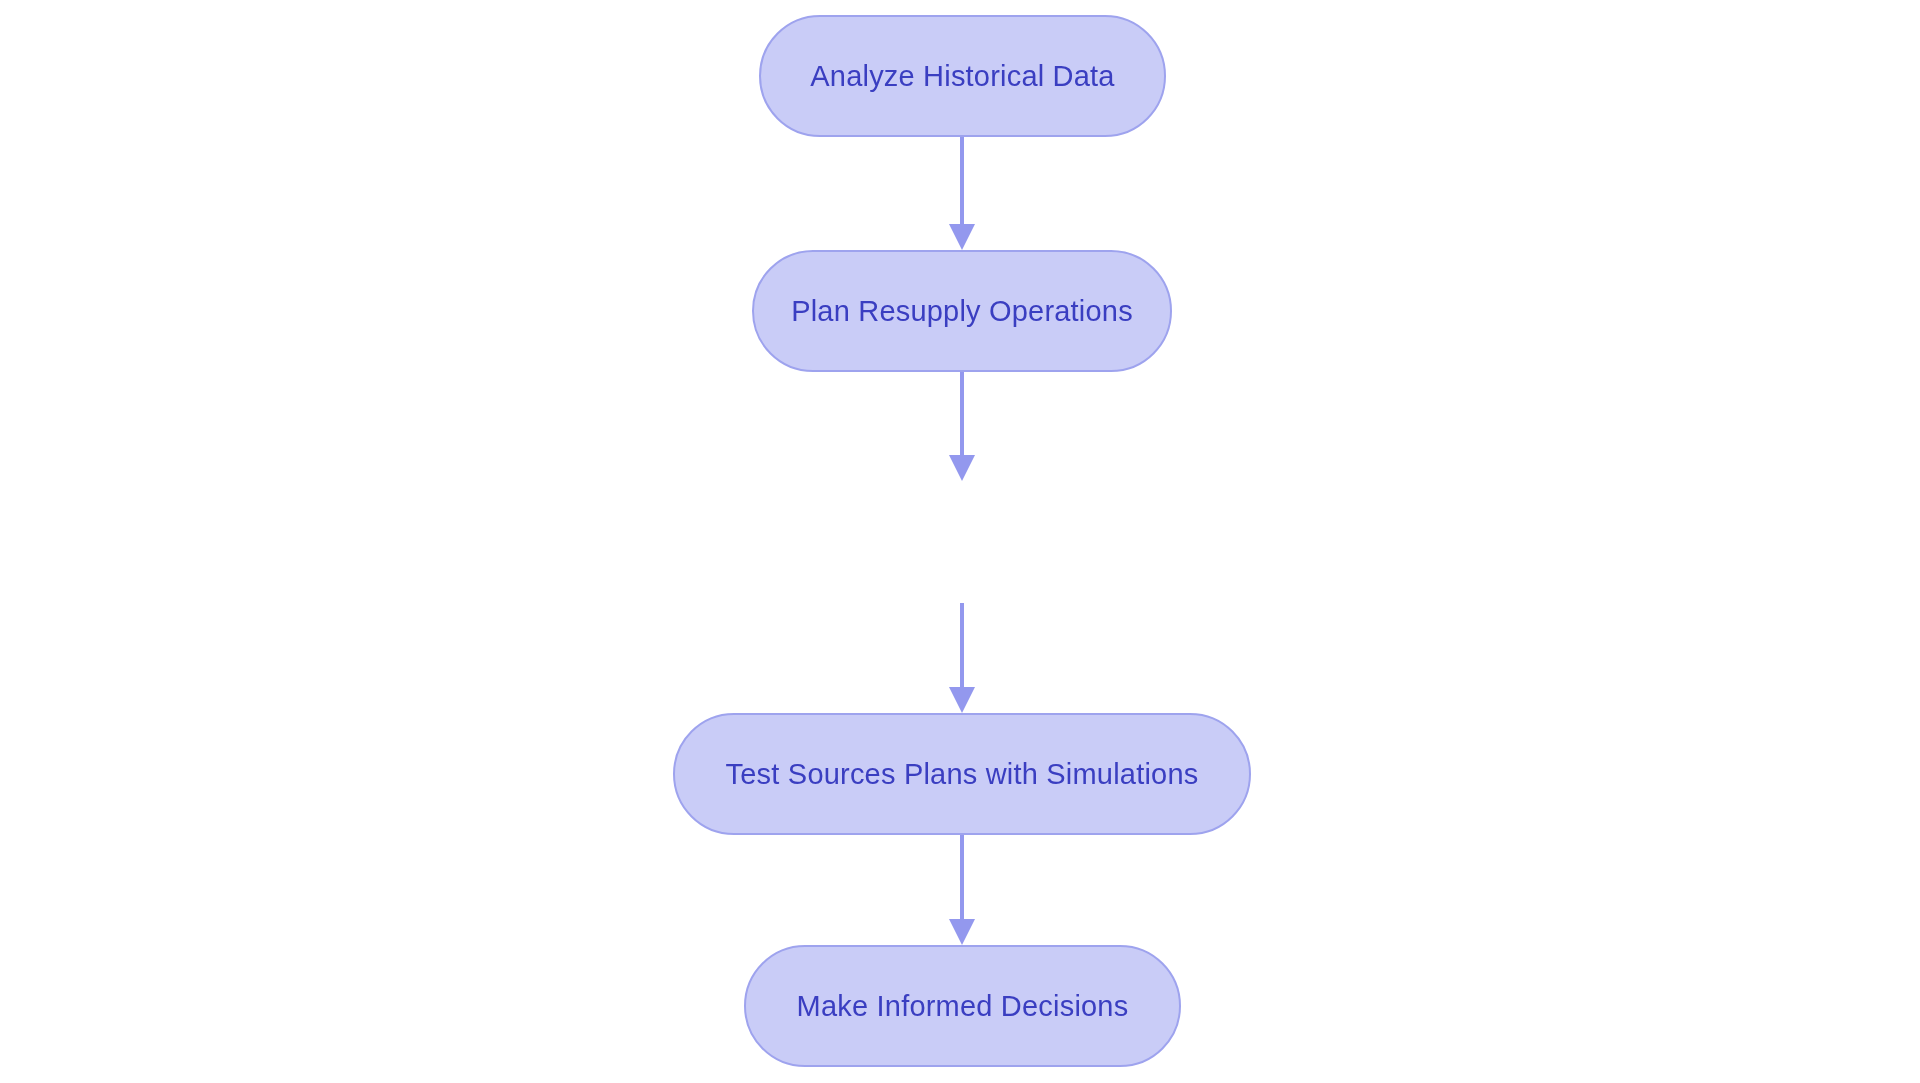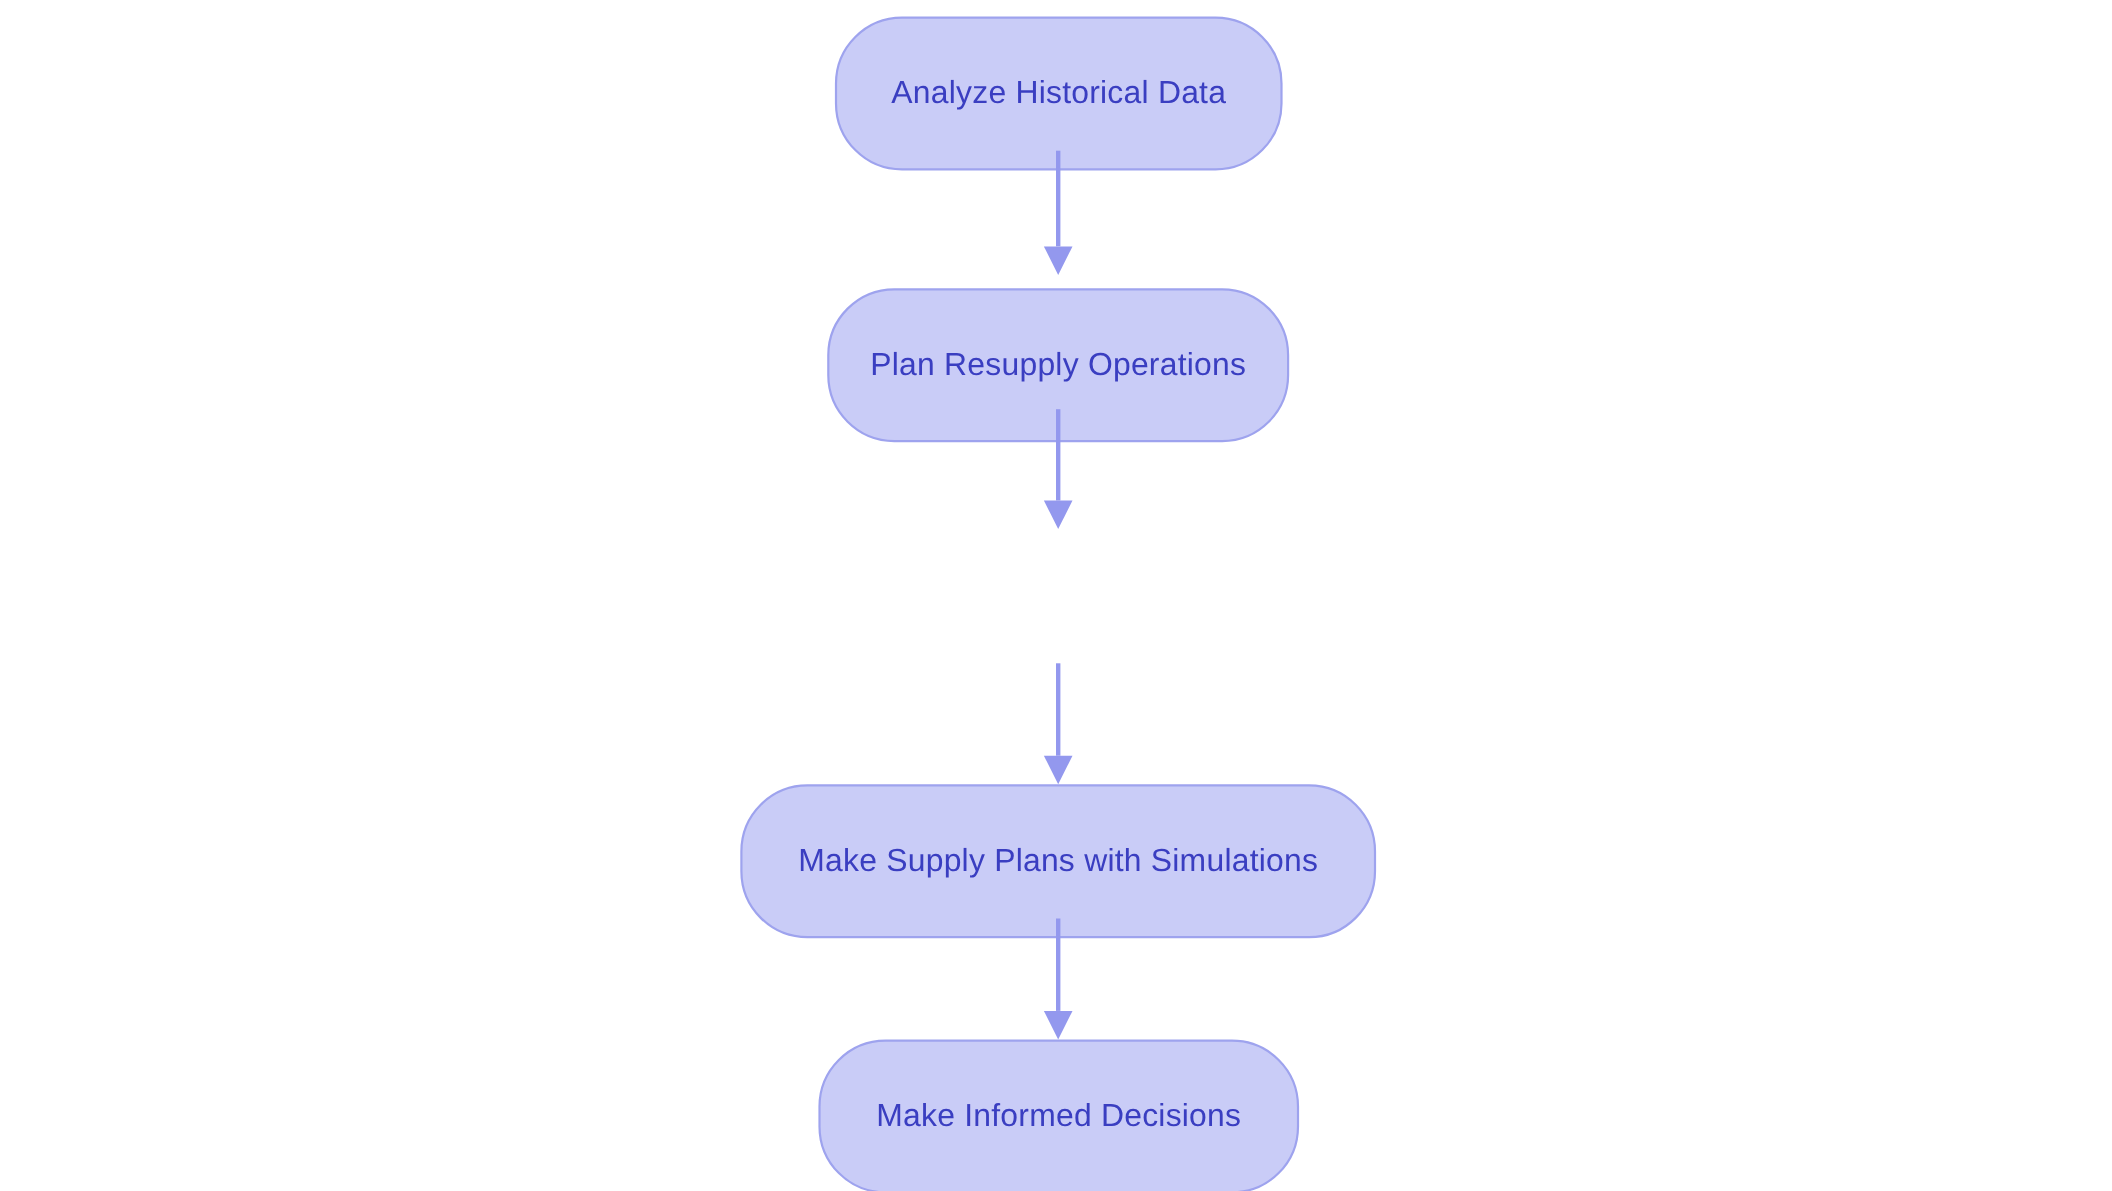--- a/index.html
+++ b/index.html
@@ -11,39 +11,39 @@
     position: relative;
     width: 1920px;
     height: 1083px;
     background: var(--background, #ffffff);
     font-family: "Liberation Sans", "DejaVu Sans", sans-serif;
     overflow: hidden;
   }
   .node {
     position: absolute;
     box-sizing: border-box;
-    height: 140px;
+    height: 122px;
     border-radius: 61px;
     background: var(--node-fill, #c9ccf7);
     border: 2px solid var(--node-border, #9ea3ee);
     display: flex;
     align-items: center;
     justify-content: center;
     text-align: right;
   }
   .node-label {
     color: var(--node-text, #3a3ec1);
     font-size: 29px;
     font-weight: 400;
     letter-spacing: 0.2px;
     white-space: nowrap;
   }
   
   .n1 { left: 759px;  top: 15px;  width: 407px; }
-  .n2 { left: 752px;  top: 250px; width: 420px; margin-top: 12px; }
+  .n2 { left: 752px;  top: 250px; width: 420px; }
   .n3 { left: 661px;  top: 481px; width: 603px; }
   .n4 { left: 673px;  top: 713px; width: 578px; }
   .n5 { left: 744px;  top: 945px; width: 437px; }
 
   .arrow {
     position: absolute;
     left: 949px;           
     width: 26px;
     display: flex;
     flex-direction: column;
@@ -89,21 +89,21 @@
     <div class="arrow-head"></div>
   </div>
 
 
   <div class="arrow a3">
     <div class="arrow-line"></div>
     <div class="arrow-head"></div>
   </div>
 
   <div class="node n4">
-    <span class="node-label">Make Supply Plans with Simulations</span>
+    <span class="node-label">Test Sources Plans with Simulations</span>
   </div>
 
   <div class="arrow a4">
     <div class="arrow-line"></div>
     <div class="arrow-head"></div>
   </div>
 
   <div class="node n5">
     <span class="node-label">Make Informed Decisions</span>
   </div>

